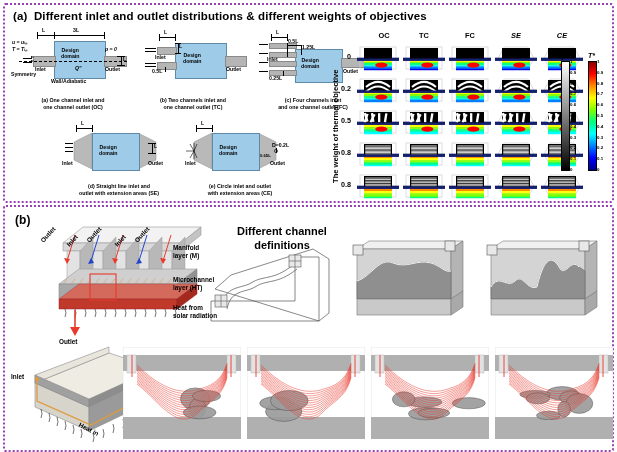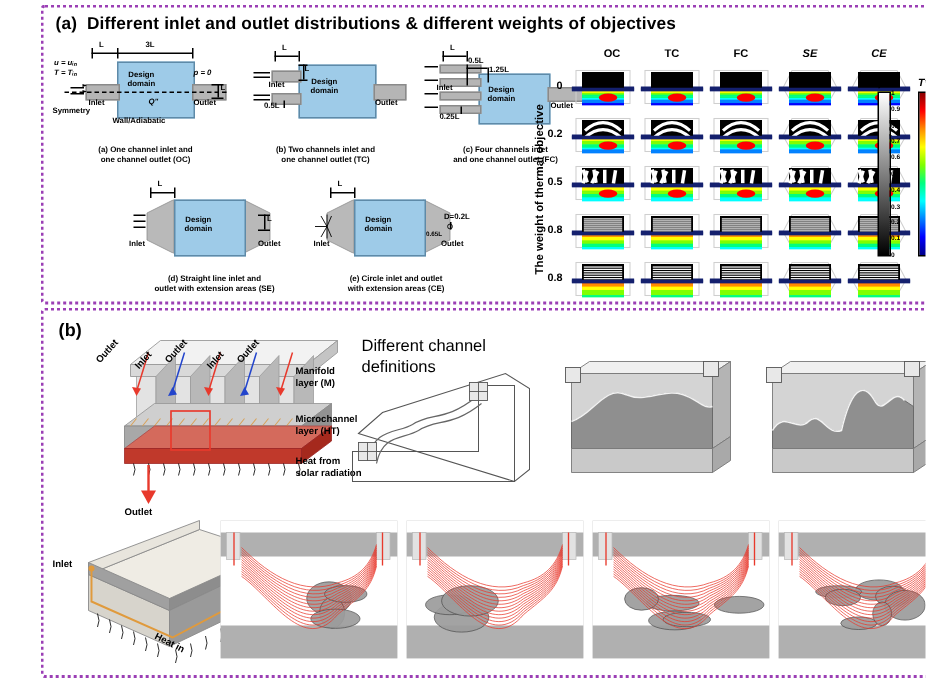--- a/index.html
+++ b/index.html
@@ -1,18 +1,18 @@
 <!DOCTYPE html>
 <html><head>
 <meta charset="utf-8">
 <style>
   html,body{margin:0;padding:0;background:#ffffff;}
   body{width:617px;height:452px;overflow:hidden;
        font-family:"Liberation Sans",sans-serif;color:#000;}
-  .fig{position:relative;width:493px;height:452px;margin-left:24px;}
+  .fig{position:relative;width:493px;height:452px;}
 
   .panel{position:absolute;border:2px dotted #9b3fb5;border-radius:3px;background:#fff;}
   #panel-a{left:3px;top:3px;width:607px;height:196px;}
   #panel-b{left:3px;top:205px;width:607px;height:243px;}
 
   .panel-title{position:absolute;font-weight:bold;font-size:11.5px;letter-spacing:.1px;}
   #title-a{left:8px;top:5px;}
   #tag-b{left:10px;top:6px;font-weight:bold;font-size:12px;}
 
   .abs{position:absolute;}
@@ -38,21 +38,21 @@
   .cell{position:absolute;width:42px;height:27px;overflow:hidden;}
   .cell svg{display:block;}
 
   
   .cbwrap{position:absolute;}
   .cbar{position:absolute;width:7px;border:.6px solid #000;}
   .cbtitle{position:absolute;font-size:7px;font-style:italic;font-weight:bold;}
   .cbtick{position:absolute;font-size:4.4px;font-weight:bold;}
 
   
-  .bigtxt{position:absolute;font-weight:normal;font-size:11px;line-height:1.25;}
+  .bigtxt{position:absolute;font-weight:bold;font-size:11px;text-align:center;line-height:1.25;}
   .blab{position:absolute;font-weight:bold;font-size:6.4px;line-height:1.2;white-space:nowrap;}
   .rot{transform-origin:left top;}
 </style>
 </head>
 <body>
 
 <div class="fig">
 
   <div class="panel" id="panel-a">
 

